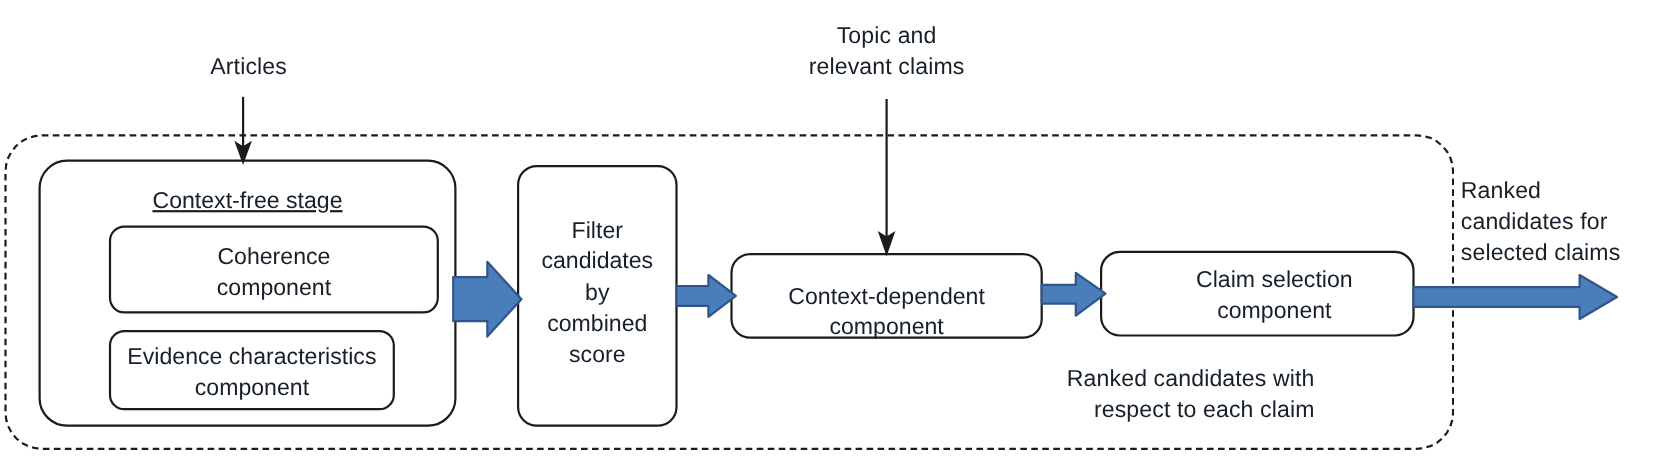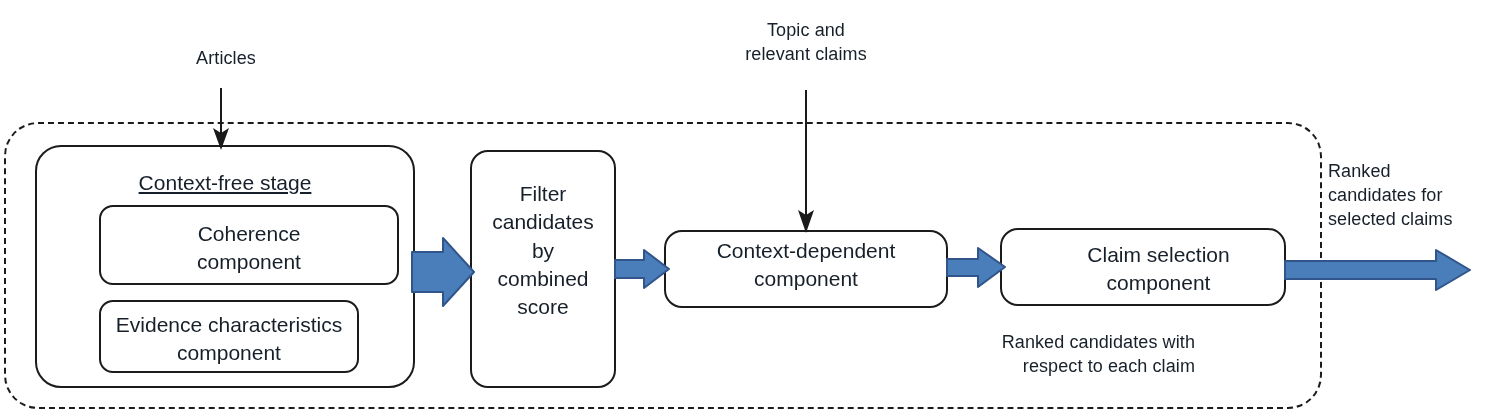--- a/index.html
+++ b/index.html
@@ -14,21 +14,21 @@
   #canvas {
     position: relative;
     width: 1506px;
     height: 419px;
     background: #ffffff;
     overflow: hidden;
   }
   .lbl {
     position: absolute;
     color: #17202a;
-    font-size: 18px;
+    font-size: 21px;
     line-height: 1.33;
     text-align: center;
     white-space: pre-line;
     letter-spacing: 0.1px;
   }
   .boxlabel {
     position: absolute;
     left: 0;
     right: 0;
     text-align: center;
@@ -99,29 +99,29 @@
       <div class="boxlabel" style="top:13px;">Coherence
 component</div>
     </div>
 
     <div class="solid-box r-sm" style="left:65px; top:300px; width:260px; height:73px;">
       <div class="boxlabel" style="top:9px;">Evidence characteristics
 component</div>
     </div>
 
     <div class="solid-box r-md" style="left:470px; top:150px; width:146px; height:238px;">
-      <div class="boxlabel" style="top:28px;">Filter
+      <div class="boxlabel" style="top:44px;">Filter
 candidates
 by
 combined
 score</div>
     </div>
 
     <div class="solid-box r-md" style="left:664px; top:230px; width:284px; height:78px;">
-      <div class="boxlabel" style="top:5px;">Context-dependent
+      <div class="boxlabel" style="top:24px;">Context-dependent
 component</div>
     </div>
 
     <div class="solid-box r-md" style="left:1000px; top:228px; width:286px; height:78px;">
       <div class="boxlabel" style="top:11px;margin-left:31px;">Claim selection
 component</div>
     </div>
 
   </div>
 

